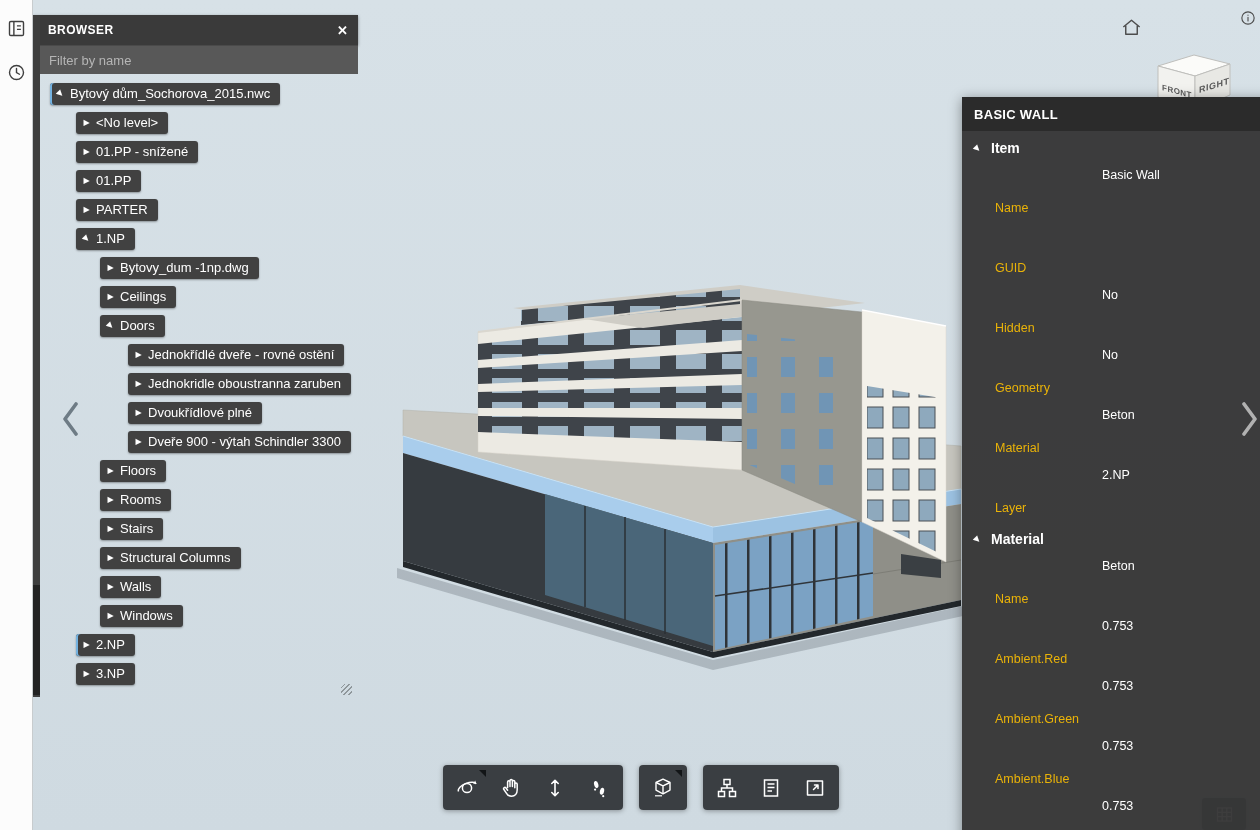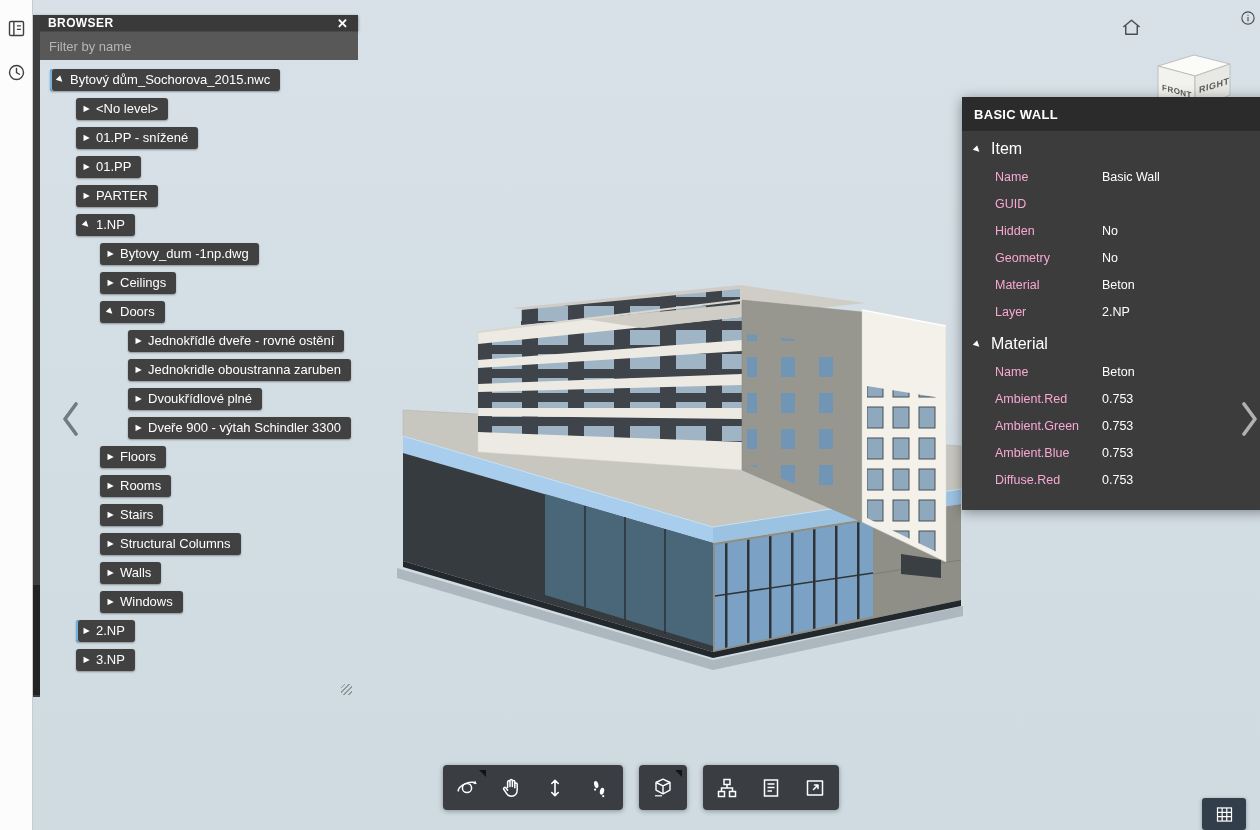--- a/index.html
+++ b/index.html
@@ -15,21 +15,21 @@
   
   .left-rail{position:absolute;left:0;top:0;width:33px;height:830px;background:#fcfcfc;
     border-right:1px solid #c8ccce;z-index:25;display:flex;flex-direction:column;
     align-items:center;padding-top:18px;gap:22px;box-sizing:border-box;}
   .rail-btn{width:22px;height:22px;background:none;border:none;padding:0;cursor:pointer;}
 
   
   .browser-panel{position:absolute;left:33px;top:15px;width:325px;height:682px;z-index:20;}
   .gutter{position:absolute;left:0;top:0;bottom:0;width:7px;background:#3e3e3e;z-index:3;}
   .gutter-thumb{position:absolute;left:0;top:570px;width:7px;height:110px;background:#232323;}
-  .bp-header{height:16px;background:#3a3a3a;display:flex;align-items:center;box-shadow:0 1px 3px rgba(0,0,0,.4);}
+  .bp-header{height:30px;background:#3a3a3a;display:flex;align-items:center;box-shadow:0 1px 3px rgba(0,0,0,.4);}
   .bp-title{color:#fff;font-size:12px;font-weight:bold;letter-spacing:.4px;padding-left:15px;flex:1;}
   .close-x{color:#fff;font-size:13px;font-weight:bold;padding:0 10px;background:none;border:none;cursor:pointer;}
   .bp-filter{height:28px;background:#585858;border-top:1px solid #4a4a4a;}
   input.filter{width:100%;height:100%;background:transparent;border:none;outline:none;color:#f0abfc;
     font-size:13px;padding-left:16px;box-sizing:border-box;}
   input.filter::placeholder{color:#b5b5b5;}
   .bp-body{position:relative;height:623px;overflow:hidden;padding-top:8px;}
   .tree-row{height:29px;}
   .chip{display:inline-flex;align-items:center;height:22px;background:#414141;border-radius:3px;
     padding:0 10px 0 5px;color:#fff;font-size:13px;white-space:nowrap;
@@ -42,23 +42,23 @@
   .resize-handle{position:absolute;right:6px;bottom:2px;width:11px;height:11px;z-index:4;
     background:repeating-linear-gradient(135deg,transparent 0 2.2px,#8f979b 2.2px 3.4px);cursor:nwse-resize;}
 
   
   .props-panel{position:absolute;left:962px;top:97px;width:339px;z-index:20;
     background:rgba(55,55,55,.97);box-shadow:0 2px 12px rgba(0,0,0,.4);padding-bottom:16px;box-sizing:border-box;}
   .pp-header{height:34px;background:#2b2b2b;display:flex;align-items:center;}
   .pp-title{flex:1;color:#fff;font-weight:bold;font-size:13px;padding-left:12px;letter-spacing:.3px;}
   .prop-section{display:flex;align-items:center;padding:9px 8px 6px 10px;color:#fff;font-size:12.5px;cursor:pointer;}
   .sec-arrow{font-size:8px;margin-right:8px;transform:rotate(45deg);color:#fff;}
-  .sec-title{font-size:16px;}
+  .sec-title{font-size:14px;font-weight:bold;}
   .prop-row{display:flex;padding:6px 10px 6px 33px;color:#fff;font-size:12.5px;line-height:15px;}
-  .prop-label{width:107px;flex-shrink:0;color:#f9a8d4;}
+  .prop-label{width:107px;flex-shrink:0;color:#eab308;margin-top:33px;}
   .prop-value{flex:1;color:#fff;overflow-wrap:anywhere;}
 
   
   .viewcube{position:absolute;left:1146px;top:50px;z-index:10;cursor:pointer;background:none;border:none;padding:0;}
   .home-btn{position:absolute;left:1114px;top:15px;z-index:12;background:none;border:none;cursor:pointer;}
   .info-btn{position:absolute;left:1233px;top:8px;z-index:12;background:none;border:none;cursor:pointer;}
   .nav-prev{position:absolute;left:54px;top:400px;z-index:12;background:none;border:none;cursor:pointer;}
   .nav-next{position:absolute;left:1234px;top:400px;z-index:30;background:none;border:none;cursor:pointer;}
 
   .bottom-toolbar{position:absolute;left:443px;top:765px;display:flex;gap:16px;z-index:15;}

